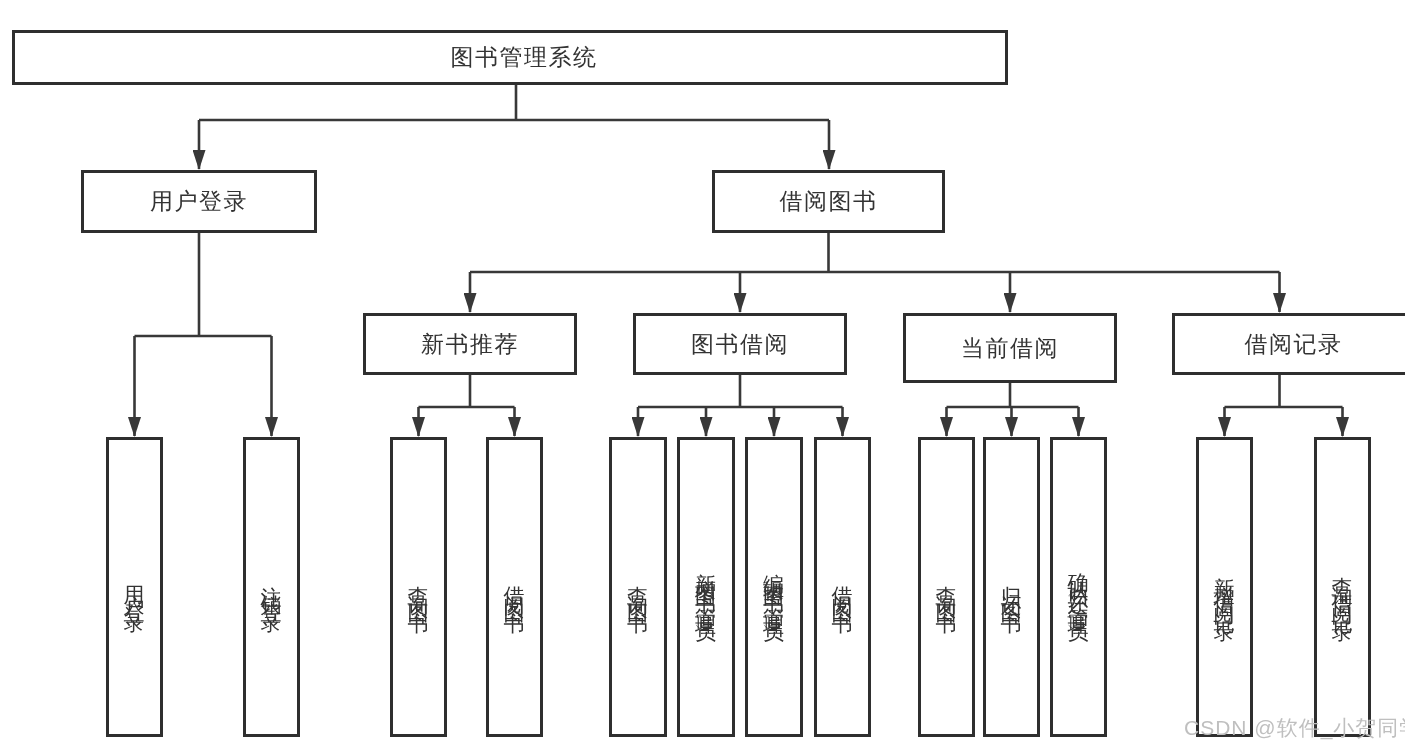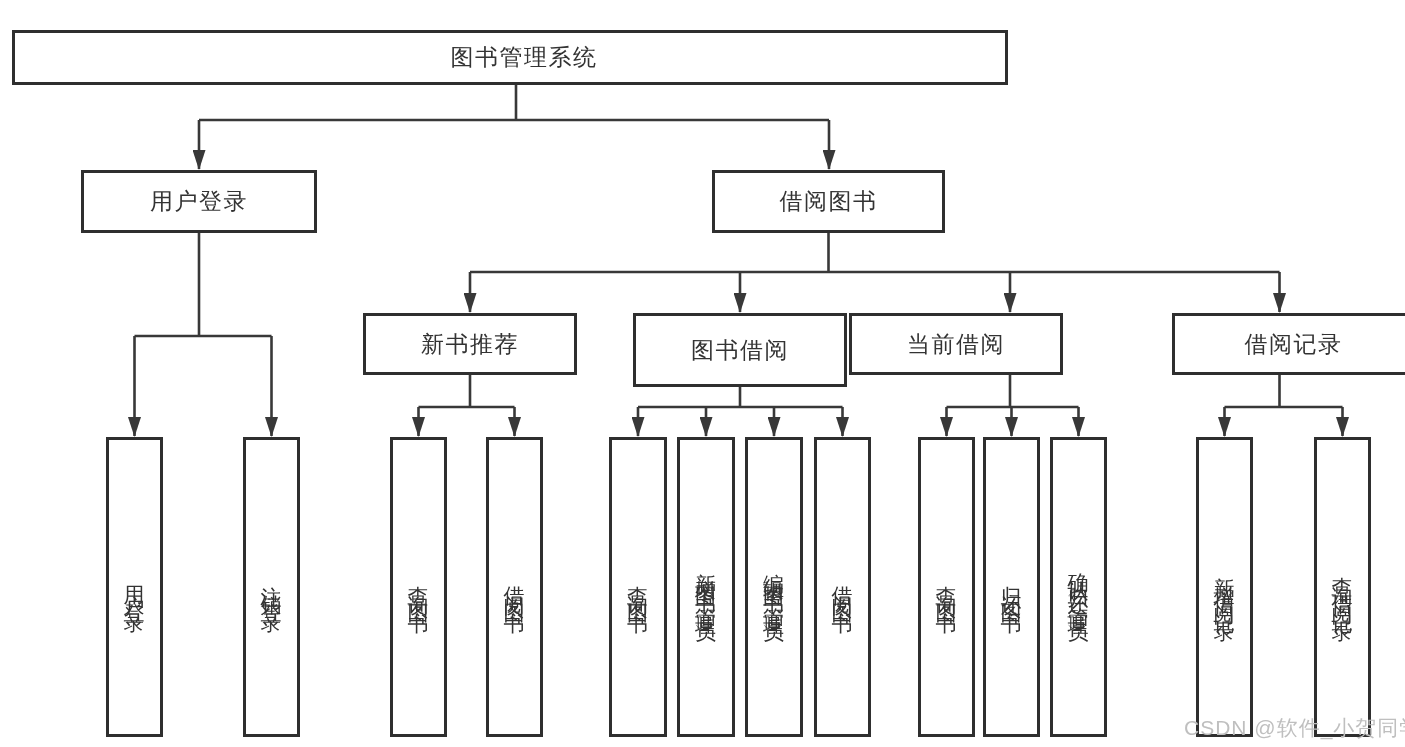--- a/index.html
+++ b/index.html
@@ -105,22 +105,22 @@
     <path class="wire" d="M1224.5,407 V436" marker-end="url(#arrow)"></path>
     <path class="wire" d="M1342.5,407 V436" marker-end="url(#arrow)"></path>
   </svg>
 
   <div class="node hnode" style="left:12px; top:30px; width:996px; height:55px;padding-left:28px;">图书管理系统</div>
 
   <div class="node hnode" style="left:81px; top:170px; width:236px; height:63px;">用户登录</div>
   <div class="node hnode" style="left:712px; top:170px; width:233px; height:63px;">借阅图书</div>
 
   <div class="node hnode" style="left:363px; top:313px; width:214px; height:62px;text-align:center;">新书推荐</div>
-  <div class="node hnode" style="left:633px; top:313px; width:214px; height:74px;">图书借阅</div>
-  <div class="node hnode" style="left:849px; top:313px; width:214px; height:62px;">当前借阅</div>
+  <div class="node hnode" style="left:633px; top:313px; width:214px; height:62px;">图书借阅</div>
+  <div class="node hnode" style="left:903px; top:313px; width:214px; height:70px;">当前借阅</div>
   <div class="node hnode" style="left:1172px; top:313px; width:243px; height:62px;">借阅记录</div>
 
   <div class="node leaf" style="left:106px; top:437px; width:57px; height:300px;">用户登录</div>
   <div class="node leaf" style="left:243px; top:437px; width:57px; height:300px;">注销登录</div>
 
   <div class="node leaf" style="left:390px; top:437px; width:57px; height:300px;">查询图书</div>
   <div class="node leaf" style="left:486px; top:437px; width:57px; height:300px;">借阅图书</div>
 
   <div class="node leaf" style="left:609px; top:437px; width:58px; height:300px;">查询图书</div>
   <div class="node leaf" style="left:677px; top:437px; width:58px; height:300px; letter-spacing:7px;">新增图书（管理员）</div>

